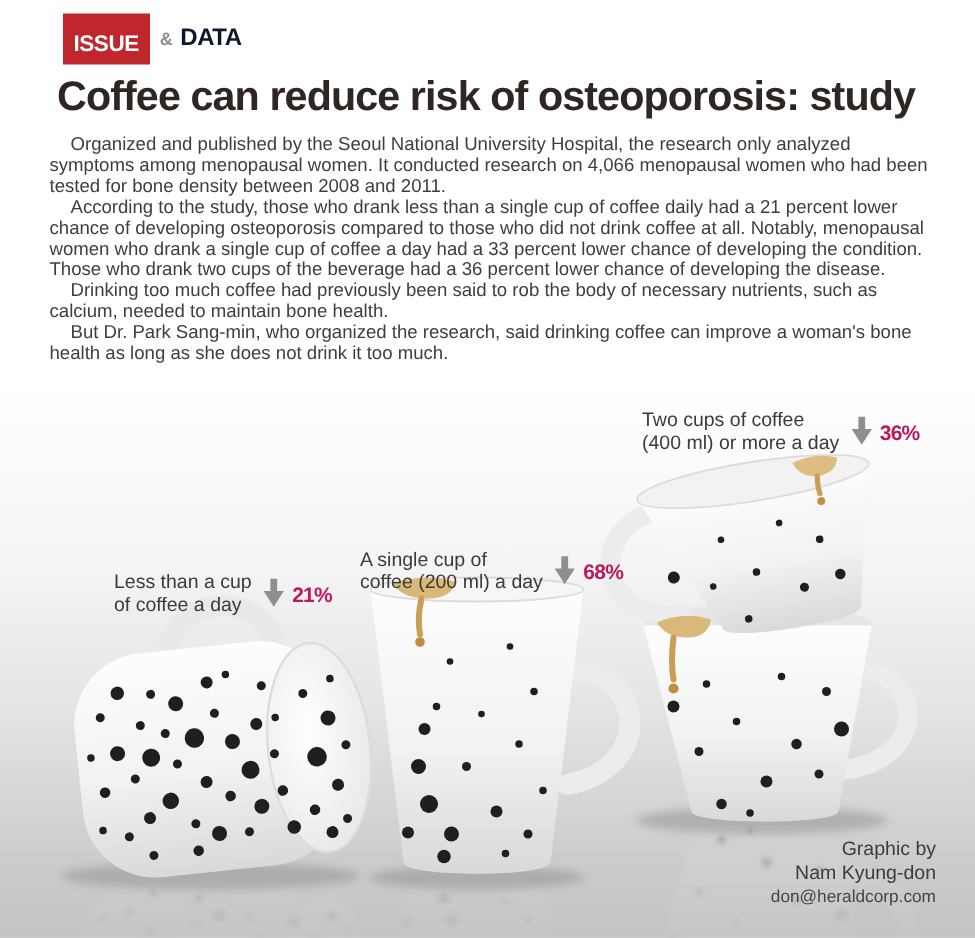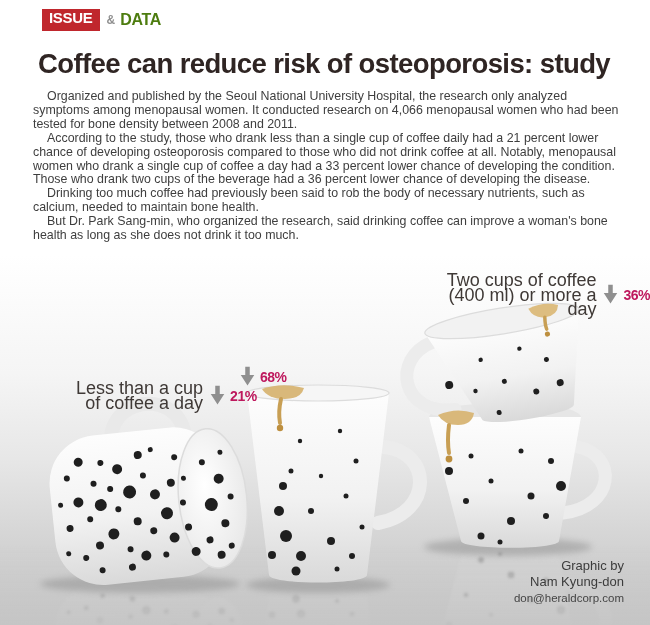--- a/index.html
+++ b/index.html
@@ -2,40 +2,40 @@
 <html><head>
 <meta charset="utf-8">
 <style>
   html,body{margin:0;padding:0;background:#ffffff;}
   .page{position:relative;width:650px;height:625px;overflow:hidden;background:#ffffff;
         font-family:"Liberation Sans", sans-serif;}
 
   
   .masthead{position:absolute;left:42px;top:9px;display:flex;align-items:center;}
   .issue-badge{display:inline-block;background:#c0272d;color:#ffffff;font-weight:bold;
-        font-size:15px;letter-spacing:-0.3px;padding:0 7px 5px 7px;}
+        font-size:15px;letter-spacing:-0.3px;padding:12px 7px 5px 7px;}
   .amp{color:#8f8f8f;font-size:12px;font-weight:bold;margin:0 5px 0 7px;}
-  .brand{color:#4d7c0f;font-weight:bold;font-size:16px;letter-spacing:-0.3px;}
+  .brand{color:#0f172a;font-weight:bold;font-size:16px;letter-spacing:-0.3px;}
 
   
   .headline{position:absolute;left:38px;top:48px;width:590px;margin:0;
         font-size:27.5px;font-weight:bold;color:#2f2523;letter-spacing:-0.6px;}
   .article{position:absolute;left:33px;top:90px;width:588px;color:#3e3e3e;
         font-size:12.4px;line-height:13.9px;}
   .article p{margin:0;text-indent:14px;}
 
   
   .info-heading{position:absolute;left:38px;top:275px;width:402px;margin:0;
         font-size:16.8px;line-height:18.8px;font-weight:bold;color:#3e2622;letter-spacing:-0.2px;}
   .info-note{position:absolute;left:38px;top:321px;width:268px;
         font-size:12.2px;line-height:14.6px;color:#4c4c4c;}
 
   
   .stat{position:absolute;display:flex;align-items:center;z-index:3;}
-  .stat-label{font-size:18px;line-height:14.6px;color:#3f3936;text-align:right;margin-right:7px;}
+  .stat-label{font-size:13px;line-height:14.6px;color:#3f3936;text-align:left;margin-right:7px;}
   .stat-arrow{width:15px;height:21px;display:block;margin-right:5px;flex:none;}
   .stat-value{font-size:14px;font-weight:bold;color:#be185d;letter-spacing:-0.5px;}
   .stat-less{left:76px;top:371px;margin-top:10px;}
   .stat-single{left:240px;top:366px;}
   .stat-two{left:428px;top:273px;}
 
   
   .photo{position:absolute;left:0;top:255px;width:650px;height:370px;z-index:1;display:block;}
 
   
@@ -244,20 +244,24 @@
       <div>Less than a cup</div>
       <div>of coffee a day</div>
     </div>
     <svg class="stat-arrow" viewBox="0 0 20 26">
       <path d="M7 0 h6 v11 h6 L10 25 1 11 h6 Z" fill="#8f8f8f"></path>
     </svg>
     <div class="stat-value">21%</div>
   </div>
 
   <div class="stat stat-single">
+    <div class="stat-label">
+      <div>A single cup of</div>
+      <div>coffee (200 ml) a day</div>
+    </div>
     <svg class="stat-arrow" viewBox="0 0 20 26">
       <path d="M7 0 h6 v11 h6 L10 25 1 11 h6 Z" fill="#8f8f8f"></path>
     </svg>
     <div class="stat-value">68%</div>
   </div>
 
   <div class="stat stat-two">
     <div class="stat-label">
       <div>Two cups of coffee</div>
       <div>(400 ml) or more a day</div>

